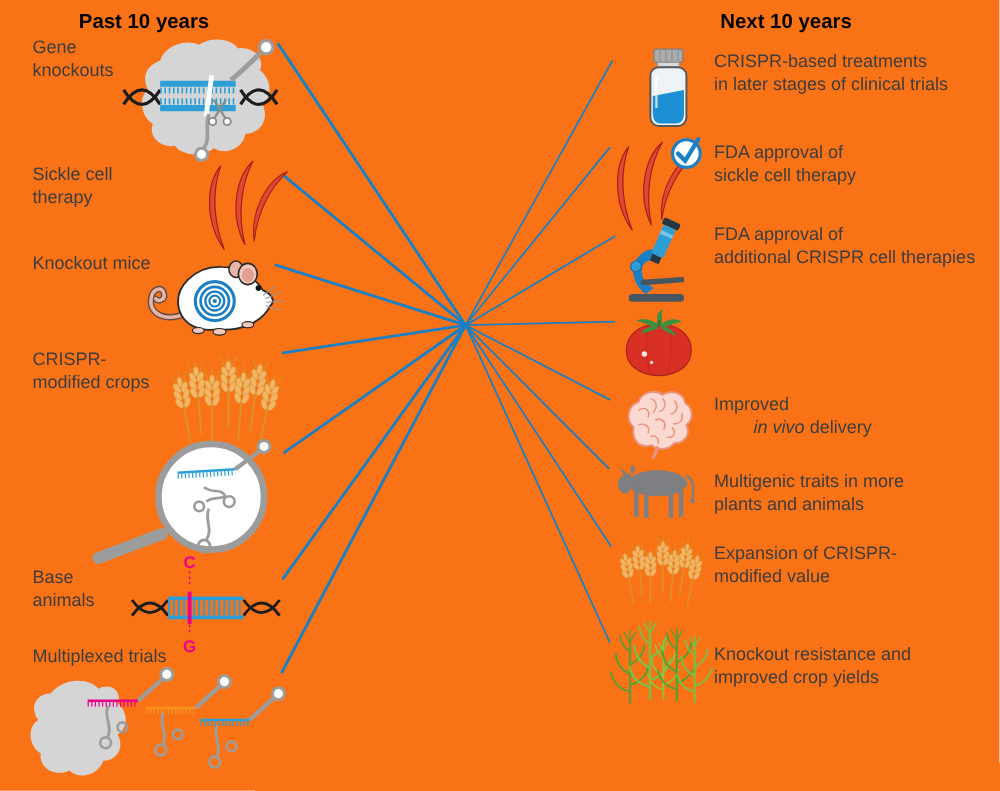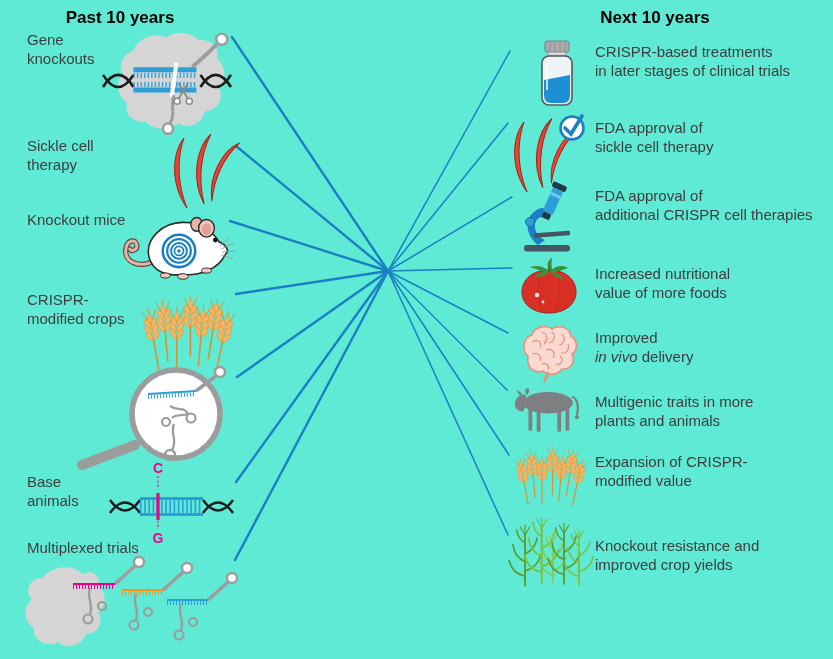--- a/index.html
+++ b/index.html
@@ -1,23 +1,23 @@
 <!DOCTYPE html>
 <html><head>
 <meta charset="utf-8">
 <style>
   html,body{margin:0;padding:0;background:#fff;}
-  #figure{position:relative;width:833px;height:659px;background:#5eead4;overflow:hidden;
+  #figure{position:relative;width:833px;height:659px;background:#f97316;overflow:hidden;
           font-family:"Liberation Sans","DejaVu Sans",sans-serif;color:#3d3d3f;}
   .hdr{position:absolute;top:8px;font-size:17px;font-weight:700;color:#000;text-align:center;}
   .lbl{position:absolute;font-size:15px;line-height:1.27;white-space:pre-line;}
   .icon{position:absolute;}
   svg{display:block;overflow:visible;}
   #connector{position:absolute;left:0;top:0;}
-  em{font-style:italic;}
+  em{font-style:italic;margin-left:33px;}
 </style>
 </head>
 <body>
 
 <svg width="0" height="0" style="position:absolute" aria-hidden="true">
   <defs>
     <path id="crescent" d="M14,2 C1,18 1,50 17,72 C7,47 7,22 14,2 Z"></path>
     <g id="wstalk" stroke-linecap="round">
       <path d="M0,54 C0,42 0,32 0,22" fill="none" stroke-width="1.6"></path>
       <path d="M-2,4 L-7,-7 M0,2 L0,-9 M2,4 L7,-7" fill="none" stroke-width="0.9"></path>
@@ -197,22 +197,20 @@
       <path d="M149,49 H190" stroke="#2d9ed6" stroke-width="4" stroke-dasharray="1,2"></path>
     </svg>
   </div>
 
   <div class="lbl" style="left:595px;top:42px;width:238px">CRISPR-based treatments
 in later stages of clinical trials</div>
   <div class="lbl" style="left:595px;top:118px;width:238px">FDA approval of
 sickle cell therapy</div>
   <div class="lbl" style="left:595px;top:186px;width:238px">FDA approval of
 additional CRISPR cell therapies</div>
-  <div class="lbl" style="left:595px;top:264px;width:238px">Increased nutritional
-value of more foods</div>
   <div class="lbl" style="left:595px;top:328px;width:238px"><span>Improved
 </span><em>in vivo</em><span> delivery</span></div>
   <div class="lbl" style="left:595px;top:392px;width:238px">Multigenic traits in more
 plants and animals</div>
   <div class="lbl" style="left:595px;top:452px;width:238px">Expansion of CRISPR-
 modified value</div>
   <div class="lbl" style="left:595px;top:536px;width:238px">Knockout resistance and
 improved crop yields</div>
 
   <div class="icon" style="left:536px;top:40px">

